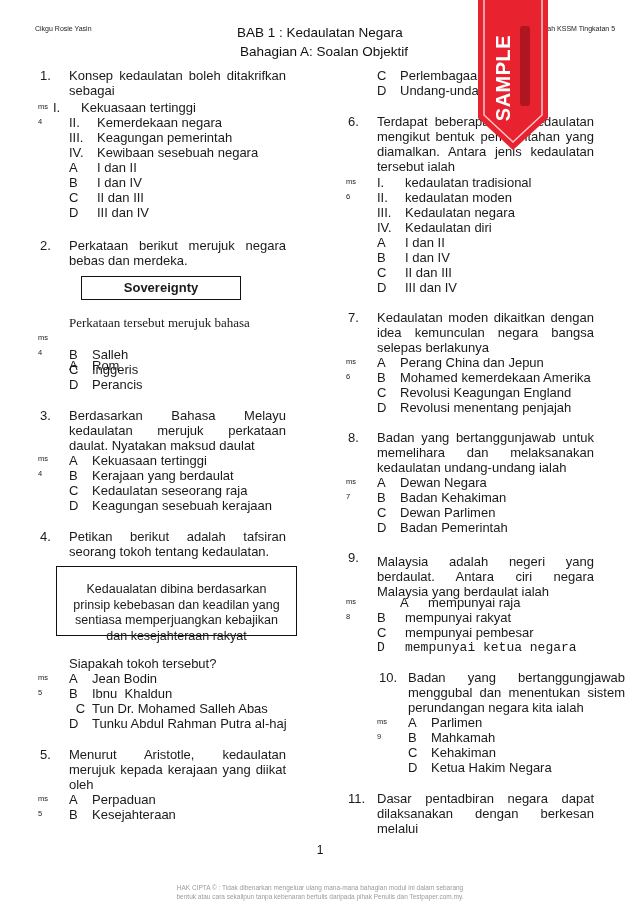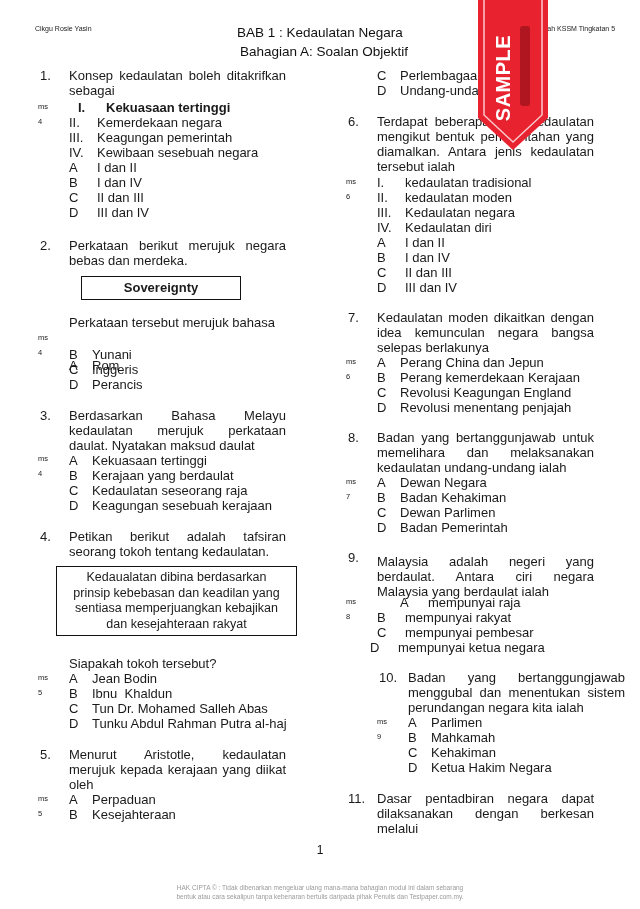--- a/index.html
+++ b/index.html
@@ -24,69 +24,69 @@
 <div class="abs small-hdr" style="left:35px; top:25px;">Cikgu Rosie Yasin</div>
 <div class="abs small-hdr" style="left:545px; top:25px;">rah KSSM Tingkatan 5</div>
 <div class="abs title" style="left:237px; top:25px;">BAB 1 : Kedaulatan Negara</div>
 <div class="abs title" style="left:240px; top:44px;">Bahagian A: Soalan Objektif</div>
 
 <div class="q" style="left:40px; top:68px; width:246px; height:160px;">
   <span class="qnum">1.</span>
   <div class="qtext" style="left:29px; top:0; width:217px;">Konsep kedaulatan boleh ditakrifkan sebagai</div>
   <div class="ms" style="left:-2px; top:31px;">ms</div>
   <div class="ms" style="left:-2px; top:46px;">4</div>
-  <div class="row" style="left:38px; top:32px;font-weight:bold;"><span class="lbl" style="width:28px">I.</span><span>Kekuasaan tertinggi</span></div>
+  <div class="row" style="left:13px; top:32px;"><span class="lbl" style="width:28px">I.</span><span>Kekuasaan tertinggi</span></div>
   <div class="row" style="left:29px; top:47px;"><span class="lbl" style="width:28px">II.</span><span>Kemerdekaan negara</span></div>
   <div class="row" style="left:29px; top:62px;"><span class="lbl" style="width:28px">III.</span><span>Keagungan pemerintah</span></div>
   <div class="row" style="left:29px; top:77px;"><span class="lbl" style="width:28px">IV.</span><span>Kewibaan sesebuah negara</span></div>
   <div class="row" style="left:29px; top:92px;"><span class="lbl" style="width:28px">A</span><span>I dan II</span></div>
   <div class="row" style="left:29px; top:107px;"><span class="lbl" style="width:28px">B</span><span>I dan IV</span></div>
   <div class="row" style="left:29px; top:122px;"><span class="lbl" style="width:28px">C</span><span>II dan III</span></div>
   <div class="row" style="left:29px; top:137px;"><span class="lbl" style="width:28px">D</span><span>III dan IV</span></div>
 </div>
 
 <div class="q" style="left:40px; top:238px; width:246px; height:160px;">
   <span class="qnum">2.</span>
   <div class="qtext" style="left:29px; top:0; width:217px;">Perkataan berikut merujuk negara bebas dan merdeka.</div>
   <div class="box" style="left:41px; top:38px; width:160px; height:24px; line-height:22px; font-weight:bold;">Sovereignty</div>
-  <div class="row" style="left:29px; top:77px;">Perkataan tersebut merujuk bahasa</div>
+  <div class="row" style="left:29px; top:77px;font-family:Liberation Serif, serif;">Perkataan tersebut merujuk bahasa</div>
   <div class="ms" style="left:-2px; top:92px;">ms</div>
   <div class="ms" style="left:-2px; top:107px;">4</div>
   <div class="row" style="left:29px; top:94px;margin-top:26px;"><span class="lbl" style="width:23px">A</span><span>Rom</span></div>
-  <div class="row" style="left:29px; top:109px;"><span class="lbl" style="width:23px">B</span><span>Yunani</span></div>
+  <div class="row" style="left:29px; top:109px;"><span class="lbl" style="width:23px">B</span><span>Salleh</span></div>
   <div class="row" style="left:29px; top:124px;"><span class="lbl" style="width:23px">C</span><span>Inggeris</span></div>
   <div class="row" style="left:29px; top:139px;"><span class="lbl" style="width:23px">D</span><span>Perancis</span></div>
 </div>
 
 <div class="q" style="left:40px; top:408px; width:246px; height:110px;">
   <span class="qnum">3.</span>
   <div class="qtext" style="left:29px; top:0; width:217px;">Berdasarkan Bahasa Melayu kedaulatan merujuk perkataan daulat. Nyatakan maksud daulat</div>
   <div class="ms" style="left:-2px; top:43px;">ms</div>
   <div class="ms" style="left:-2px; top:58px;">4</div>
   <div class="row" style="left:29px; top:45px;"><span class="lbl" style="width:23px">A</span><span>Kekuasaan tertinggi</span></div>
   <div class="row" style="left:29px; top:60px;"><span class="lbl" style="width:23px">B</span><span>Kerajaan yang berdaulat</span></div>
   <div class="row" style="left:29px; top:75px;"><span class="lbl" style="width:23px">C</span><span>Kedaulatan seseorang raja</span></div>
   <div class="row" style="left:29px; top:90px;"><span class="lbl" style="width:23px">D</span><span>Keagungan sesebuah kerajaan</span></div>
 </div>
 
 <div class="q" style="left:40px; top:529px; width:257px; height:200px;">
   <span class="qnum">4.</span>
   <div class="qtext" style="left:29px; top:0; width:217px;">Petikan berikut adalah tafsiran seorang tokoh tentang kedaulatan.</div>
-  <div class="box" style="left:16px; top:37px; width:241px; height:70px; padding-top:3px; font-size:12.5px; line-height:15.5px;">
+  <div class="box" style="left:16px; top:37px; width:241px; height:70px; padding-top:15px; font-size:12.5px; line-height:15.5px;">
     <div>Kedaualatan dibina berdasarkan</div>
     <div>prinsip kebebasan dan keadilan yang</div>
     <div>sentiasa memperjuangkan kebajikan</div>
     <div>dan kesejahteraan rakyat</div>
   </div>
   <div class="row" style="left:29px; top:127px;">Siapakah tokoh tersebut?</div>
   <div class="ms" style="left:-2px; top:141px;">ms</div>
   <div class="ms" style="left:-2px; top:156px;">5</div>
   <div class="row" style="left:29px; top:142px;"><span class="lbl" style="width:23px">A</span><span>Jean Bodin</span></div>
   <div class="row" style="left:29px; top:157px;"><span class="lbl" style="width:23px">B</span><span style="white-space:pre">Ibnu  Khaldun</span></div>
-  <div class="row" style="left:29px; top:172px;"><span class="lbl" style="width:23px">C</span><span>Tun Dr. Mohamed Salleh Abas</span></div>
+  <div class="row" style="left:29px; top:172px;text-align:center;"><span class="lbl" style="width:23px">C</span><span>Tun Dr. Mohamed Salleh Abas</span></div>
   <div class="row" style="left:29px; top:187px;"><span class="lbl" style="width:23px">D</span><span>Tunku Abdul Rahman Putra al-haj</span></div>
 </div>
 
 <div class="q" style="left:40px; top:747px; width:246px; height:80px;">
   <span class="qnum">5.</span>
   <div class="qtext" style="left:29px; top:0; width:217px;">Menurut Aristotle, kedaulatan merujuk kepada kerajaan yang diikat oleh</div>
   <div class="ms" style="left:-2px; top:44px;">ms</div>
   <div class="ms" style="left:-2px; top:59px;">5</div>
   <div class="row" style="left:29px; top:45px;"><span class="lbl" style="width:23px">A</span><span>Perpaduan</span></div>
   <div class="row" style="left:29px; top:60px;"><span class="lbl" style="width:23px">B</span><span>Kesejahteraan</span></div>
@@ -111,21 +111,21 @@
   <div class="row" style="left:29px; top:151px;"><span class="lbl" style="width:28px">C</span><span>II dan III</span></div>
   <div class="row" style="left:29px; top:166px;"><span class="lbl" style="width:28px">D</span><span>III dan IV</span></div>
 </div>
 
 <div class="q" style="left:348px; top:310px; width:246px; height:110px;">
   <span class="qnum">7.</span>
   <div class="qtext" style="left:29px; top:0; width:217px;">Kedaulatan moden dikaitkan dengan idea kemunculan negara bangsa selepas berlakunya</div>
   <div class="ms" style="left:-2px; top:44px;">ms</div>
   <div class="ms" style="left:-2px; top:59px;">6</div>
   <div class="row" style="left:29px; top:45px;"><span class="lbl" style="width:23px">A</span><span>Perang China dan Jepun</span></div>
-  <div class="row" style="left:29px; top:60px;"><span class="lbl" style="width:23px">B</span><span>Perang kemerdekaan Kerajaan</span></div>
+  <div class="row" style="left:29px; top:60px;"><span class="lbl" style="width:23px">B</span><span>Mohamed kemerdekaan Amerika</span></div>
   <div class="row" style="left:29px; top:75px;"><span class="lbl" style="width:23px">C</span><span>Revolusi Keagungan England</span></div>
   <div class="row" style="left:29px; top:90px;"><span class="lbl" style="width:23px">D</span><span>Revolusi menentang penjajah</span></div>
 </div>
 
 <div class="q" style="left:348px; top:430px; width:246px; height:110px;">
   <span class="qnum">8.</span>
   <div class="qtext" style="left:29px; top:0; width:217px;">Badan yang bertanggunjawab untuk memelihara dan melaksanakan kedaulatan undang-undang ialah</div>
   <div class="ms" style="left:-2px; top:44px;">ms</div>
   <div class="ms" style="left:-2px; top:59px;">7</div>
   <div class="row" style="left:29px; top:45px;"><span class="lbl" style="width:23px">A</span><span>Dewan Negara</span></div>
@@ -135,21 +135,21 @@
 </div>
 
 <div class="q" style="left:348px; top:550px; width:246px; height:110px;">
   <span class="qnum">9.</span>
   <div class="qtext" style="left:29px; top:4px; width:217px;">Malaysia adalah negeri yang berdaulat. Antara ciri negara Malaysia yang berdaulat ialah</div>
   <div class="ms" style="left:-2px; top:44px;">ms</div>
   <div class="ms" style="left:-2px; top:59px;">8</div>
   <div class="row" style="left:29px; top:45px;margin-left:23px;"><span class="lbl" style="width:28px">A</span><span>mempunyai raja</span></div>
   <div class="row" style="left:29px; top:60px;"><span class="lbl" style="width:28px">B</span><span>mempunyai rakyat</span></div>
   <div class="row" style="left:29px; top:75px;"><span class="lbl" style="width:28px">C</span><span>mempunyai pembesar</span></div>
-  <div class="row" style="left:22px; top:90px;"><span class="lbl" style="width:28px">D</span><span>mempunyai ketua negara</span></div>
+  <div class="row" style="left:29px; top:90px;font-family:Liberation Mono, monospace;"><span class="lbl" style="width:28px">D</span><span>mempunyai ketua negara</span></div>
 </div>
 
 <div class="q" style="left:340px; top:670px; width:246px; height:110px;margin-left:39px;">
   <span class="qnum">10.</span>
   <div class="qtext" style="left:29px; top:0; width:217px;">Badan yang bertanggungjawab menggubal dan menentukan sistem perundangan negara kita ialah</div>
   <div class="ms" style="left:-2px; top:44px;">ms</div>
   <div class="ms" style="left:-2px; top:59px;">9</div>
   <div class="row" style="left:29px; top:45px;"><span class="lbl" style="width:23px">A</span><span>Parlimen</span></div>
   <div class="row" style="left:29px; top:60px;"><span class="lbl" style="width:23px">B</span><span>Mahkamah</span></div>
   <div class="row" style="left:29px; top:75px;"><span class="lbl" style="width:23px">C</span><span>Kehakiman</span></div>

